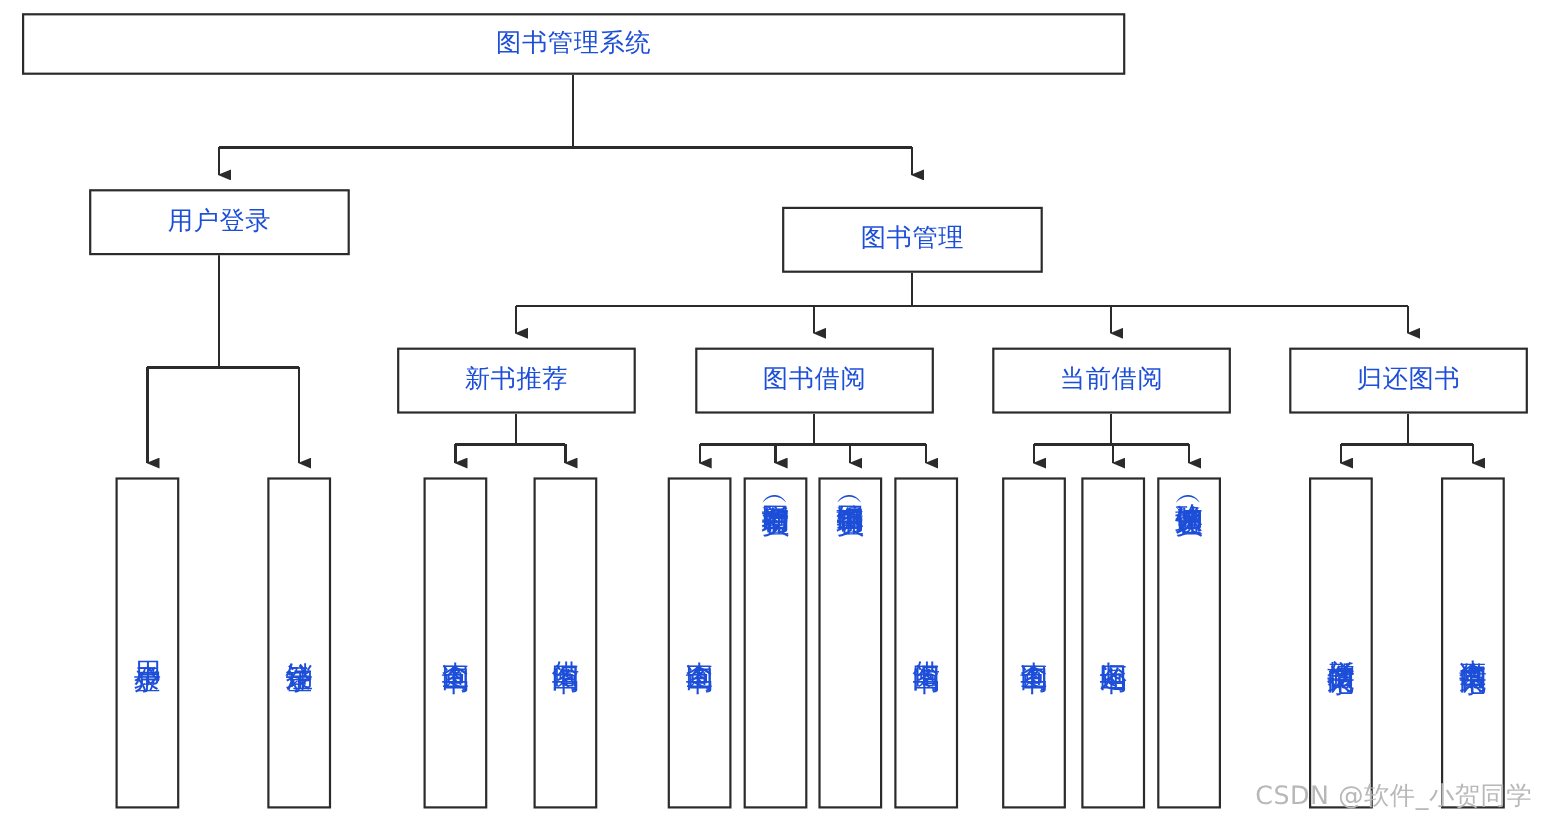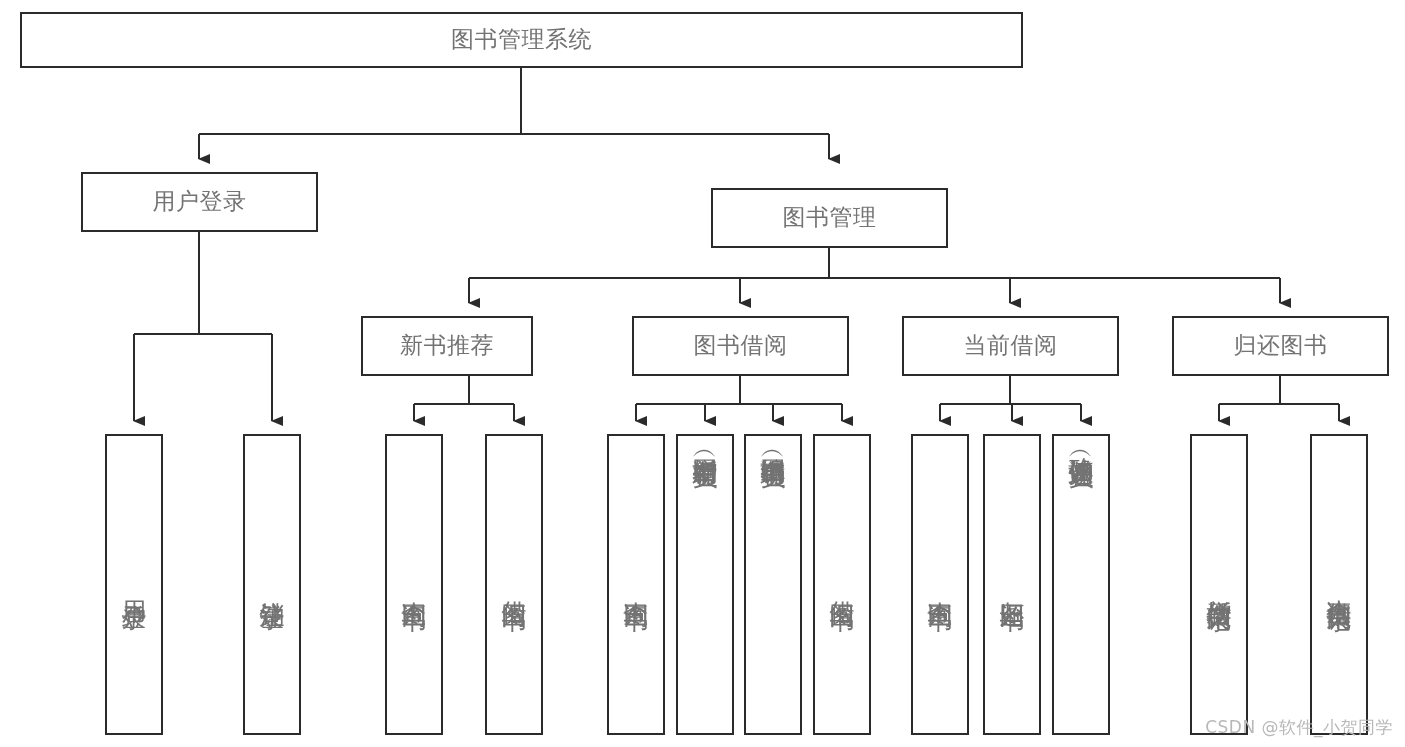--- a/index.html
+++ b/index.html
@@ -30,21 +30,21 @@
     position: absolute;
     box-sizing: border-box;
     background: #ffffff;
     border: 2px solid #2b2b2b;
     display: flex;
     align-items: center;
     justify-content: center;
     z-index: 2;
   }
   .node .lbl {
-    color: #737373;
+    color: #1d4ed8;
     line-height: 1.12;
     text-align: center;
     white-space: nowrap;
   }
   
   .node.h .lbl {
     font-size: 23px;
     letter-spacing: 0.5px;
   }
   
@@ -63,21 +63,21 @@
     align-items: flex-start;
   }
   .node.v.overflow .lbl {
     padding-top: 2px;
     letter-spacing: 1px;
   }
   #watermark {
     position: absolute;
     right: 12px;
     bottom: 8px;
-    font-size: 17px;
+    font-size: 23px;
     color: #b8b8b8;
     letter-spacing: 0.5px;
     z-index: 5;
     white-space: nowrap;
   }
 </style>
 </head>
 <body>
 
 <div id="canvas">
@@ -122,21 +122,21 @@
     <span class="lbl">图书管理系统</span>
   </div>
 
   <div class="node h" style="left: 81px; top: 172px; width: 237px; height: 60px;">
     <span class="lbl">用户登录</span>
   </div>
   <div class="node h" style="left: 711px; top: 188px; width: 237px; height: 60px;">
     <span class="lbl">图书管理</span>
   </div>
 
-  <div class="node h" style="left: 361px; top: 316px; width: 172px; height: 60px;">
+  <div class="node h" style="left: 361px; top: 316px; width: 217px; height: 60px;">
     <span class="lbl">新书推荐</span>
   </div>
   <div class="node h" style="left: 902px; top: 316px; width: 217px; height: 60px;">
     <span class="lbl">当前借阅</span>
   </div>
   <div class="node h" style="left: 632px; top: 316px; width: 217px; height: 60px;">
     <span class="lbl">图书借阅</span>
   </div>
   <div class="node h" style="left: 1172px; top: 316px; width: 217px; height: 60px;">
     <span class="lbl">归还图书</span>

